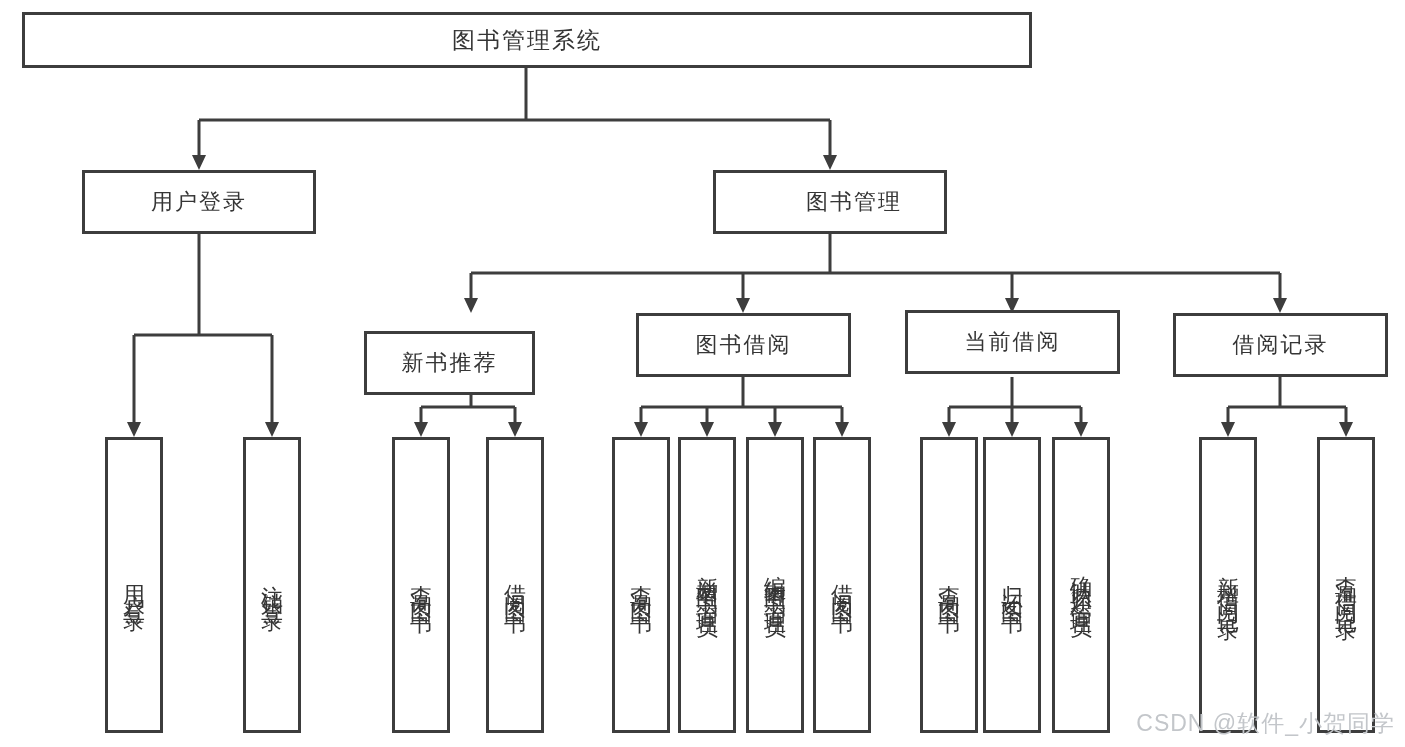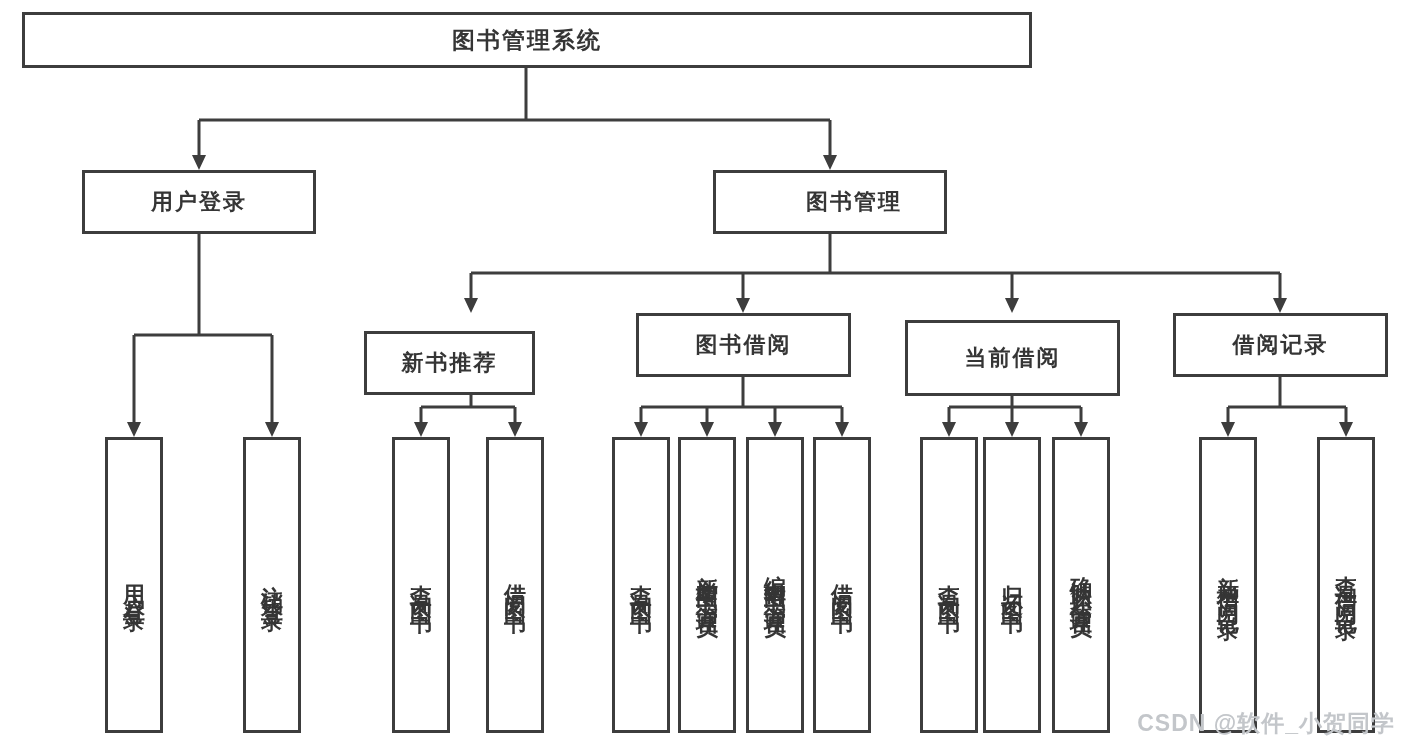--- a/index.html
+++ b/index.html
@@ -8,21 +8,20 @@
     --background:#ffffff;
     --watermark:#c3c6ca;
   }
   html,body{margin:0;padding:0;background:#fff;}
   #canvas{
     position:relative;
     width:1405px;height:747px;
     background:var(--background);
     font-family:"Liberation Sans","DejaVu Sans",sans-serif;
     overflow:hidden;
-    font-weight:bold;
   }
   #connectors{position:absolute;left:0;top:0;width:1405px;height:747px;}
   #connectors path{stroke:var(--line);stroke-width:3;fill:none;}
   #connectors polygon{fill:var(--line);stroke:none;}
   .node{
     position:absolute;
     box-sizing:border-box;
     border:3px solid var(--line);
     background:#ffffff;
     display:flex;align-items:center;justify-content:center;
@@ -98,21 +97,21 @@
   <div class="node h-node" style="left:713px;top:170px;width:234px;height:64px;padding-left:48px;">
     <span>图书管理</span>
   </div>
 
   <div class="node h-node" style="left:364px;top:331px;width:171px;height:64px;align-items:center;">
     <span>新书推荐</span>
   </div>
   <div class="node h-node" style="left:636px;top:313px;width:215px;height:64px;">
     <span>图书借阅</span>
   </div>
-  <div class="node h-node" style="left:905px;top:320px;width:215px;height:76px;">
+  <div class="node h-node" style="left:905px;top:310px;width:215px;height:64px;">
     <span>当前借阅</span>
   </div>
   <div class="node h-node" style="left:1173px;top:313px;width:215px;height:64px;">
     <span>借阅记录</span>
   </div>
 
   <div class="node v-node" style="left:105px;top:437px;width:58px;height:296px;">
     <span>用户登录</span>
   </div>
   <div class="node v-node" style="left:243px;top:437px;width:58px;height:296px;">

